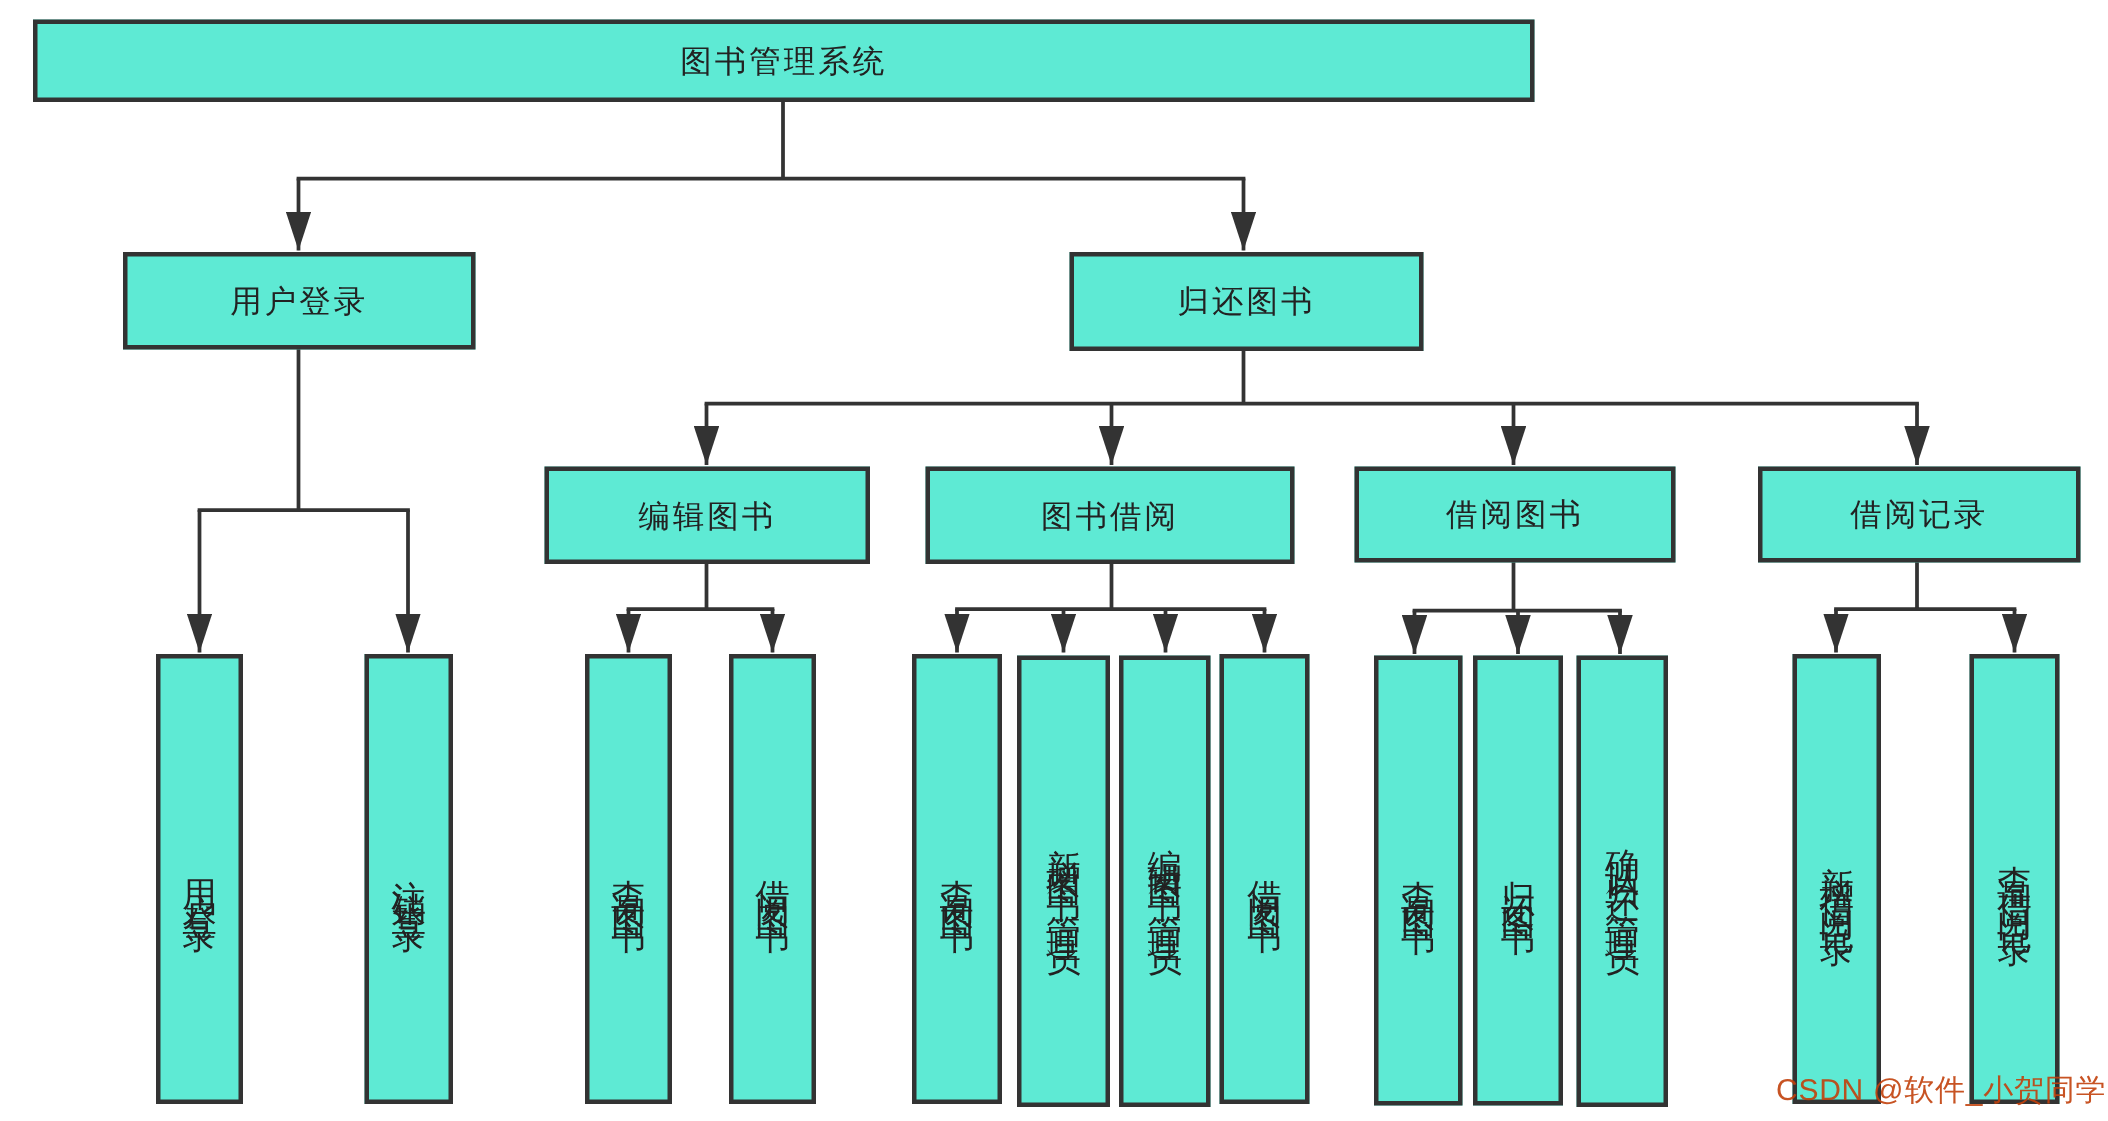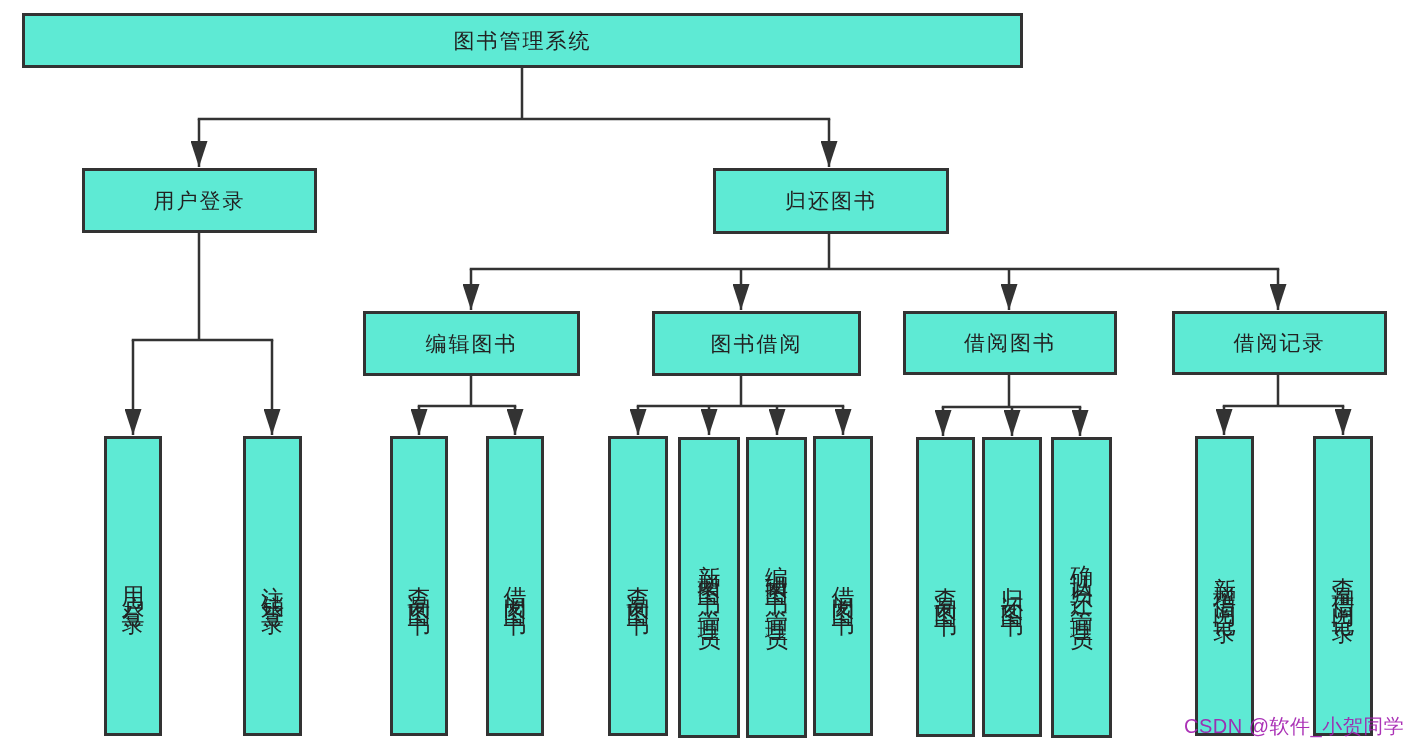--- a/index.html
+++ b/index.html
@@ -16,21 +16,21 @@
     text-align:center;
   }
   .h{font-size:21px;letter-spacing:2px;}
   .v{
     writing-mode:vertical-rl;-webkit-writing-mode:vertical-rl;
     text-orientation:mixed;
     font-size:23px;letter-spacing:9px;line-height:1;
   }
   .watermark{
     position:absolute;left:1184px;top:713px;z-index:6;
-    font-size:20px;color:#a21caf;letter-spacing:0.5px;opacity:.9;
+    font-size:20px;color:#c2410c;letter-spacing:0.5px;opacity:.9;
     white-space:nowrap;
   }
 </style>
 </head>
 <body>
 
 <svg class="wires" width="1405" height="747" aria-hidden="true">
   <defs>
     <marker id="arw" markerUnits="userSpaceOnUse" markerWidth="26" markerHeight="17" refX="26" refY="8.5" orient="auto">
       <path d="M0,0 L26,8.5 L0,17 Z" fill="#333333"></path>
@@ -80,21 +80,21 @@
     <line x1="1343" y1="406" x2="1343" y2="435" marker-end="url(#arw)"></line>
   </g>
 </svg>
 
 <div class="box h" style="left:22px;top:13px;width:1001px;height:55px">图书管理系统</div>
 
 <div class="box h" style="left:82px;top:168px;width:235px;height:65px">用户登录</div>
 <div class="box h" style="left:713px;top:168px;width:236px;height:66px">归还图书</div>
 
 <div class="box h" style="left:363px;top:311px;width:217px;height:65px">编辑图书</div>
-<div class="box h" style="left:652px;top:311px;width:209px;height:65px">图书借阅</div>
+<div class="box h" style="left:617px;top:311px;width:246px;height:65px">图书借阅</div>
 <div class="box h" style="left:903px;top:311px;width:214px;height:64px">借阅图书</div>
 <div class="box h" style="left:1172px;top:311px;width:215px;height:64px">借阅记录</div>
 
 <div class="box v" style="left:104px;top:436px;width:58px;height:300px">用户登录</div>
 <div class="box v" style="left:243px;top:436px;width:59px;height:300px">注销登录</div>
 
 <div class="box v" style="left:390px;top:436px;width:58px;height:300px">查询图书</div>
 <div class="box v" style="left:486px;top:436px;width:58px;height:300px">借阅图书</div>
 
 <div class="box v" style="left:608px;top:436px;width:60px;height:300px">查询图书</div>

